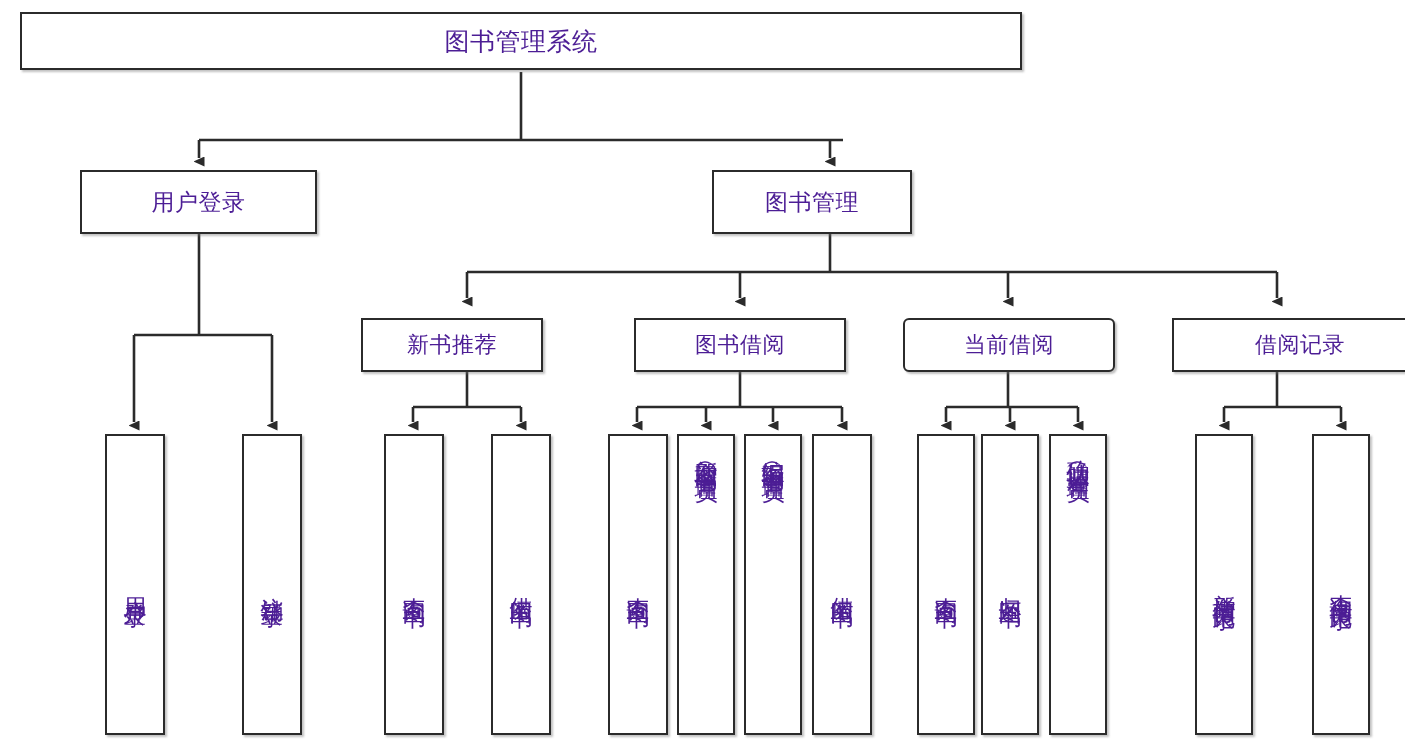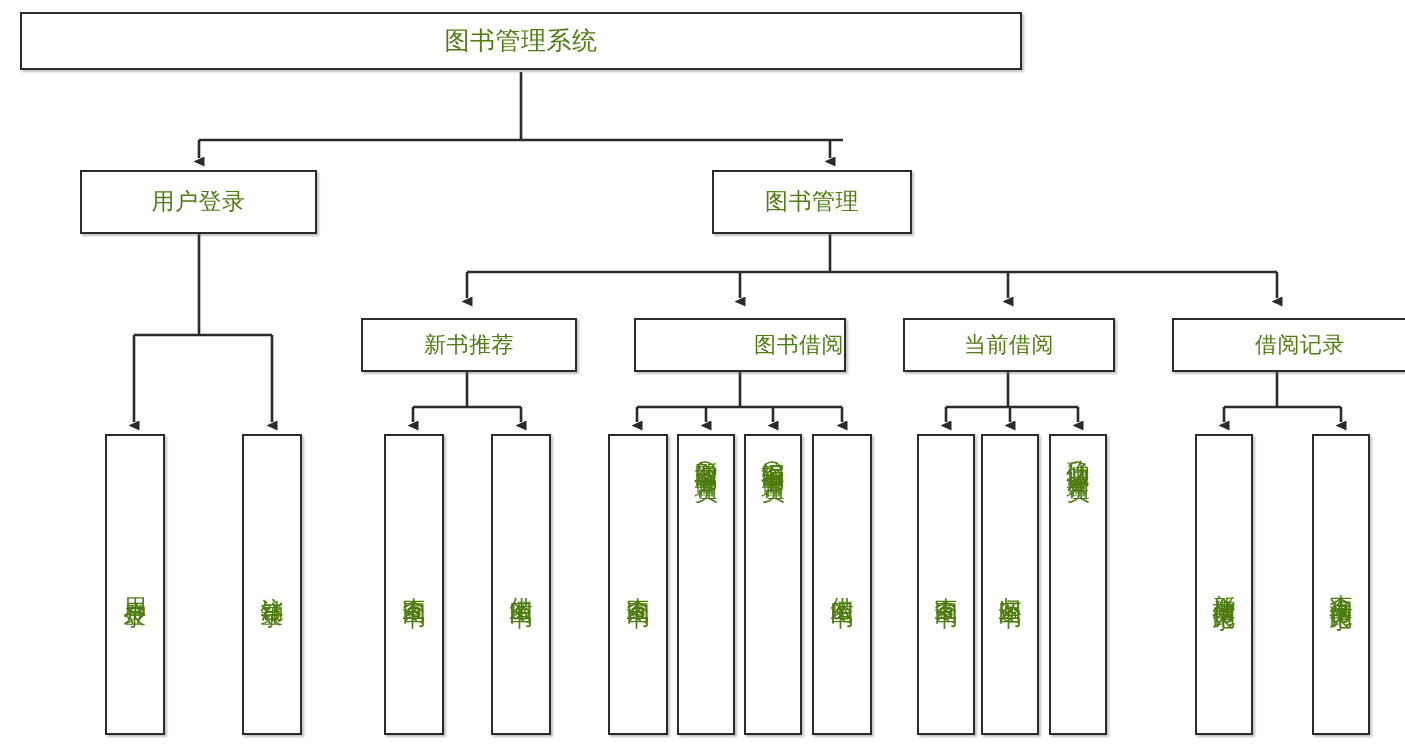--- a/index.html
+++ b/index.html
@@ -31,25 +31,24 @@
     box-sizing: border-box;
     background: #ffffff;
     border: 2px solid #2b2b2b;
     box-shadow: 2px 2px 2px rgba(120,120,120,0.45);
     display: flex;
     align-items: center;
     justify-content: center;
     z-index: 2;
   }
   .node-label {
-    color: #4d7c0f;
+    color: #4c1d95;
     letter-spacing: 0.5px;
     line-height: 1.15;
     white-space: nowrap;
-    font-family: Liberation Serif, serif;
   }
   .node.root .node-label {
     font-size: 25px;
   }
   .node.level1 .node-label {
     font-size: 23px;
   }
   .node.level2 .node-label {
     font-size: 22px;
   }
@@ -146,29 +145,29 @@
   </div>
 
   <div class="node level1" style="left:80px; top:170px; width:237px; height:64px;">
     <span class="node-label">用户登录</span>
   </div>
 
   <div class="node level1" style="left:712px; top:170px; width:200px; height:64px;">
     <span class="node-label">图书管理</span>
   </div>
 
-  <div class="node level2" style="left:361px; top:318px; width:216px; height:54px;">
+  <div class="node level2" style="left:361px; top:318px; width:182px; height:54px;">
     <span class="node-label">新书推荐</span>
   </div>
 
-  <div class="node level2" style="left:634px; top:318px; width:212px; height:54px;justify-content:flex-end;">
+  <div class="node level2" style="left:634px; top:318px; width:212px; height:54px;">
     <span class="node-label">图书借阅</span>
   </div>
 
-  <div class="node level2" style="left:903px; top:318px; width:212px; height:54px;">
+  <div class="node level2" style="left:903px; top:318px; width:212px; height:54px;border-radius:6px;">
     <span class="node-label">当前借阅</span>
   </div>
 
   <div class="node level2" style="left:1172px; top:318px; width:256px; height:54px;">
     <span class="node-label">借阅记录</span>
   </div>
 
   <div class="node leaf align-mid" style="left:105px; top:434px; width:60px; height:301px;">
     <span class="node-label">用户登录</span>
   </div>

